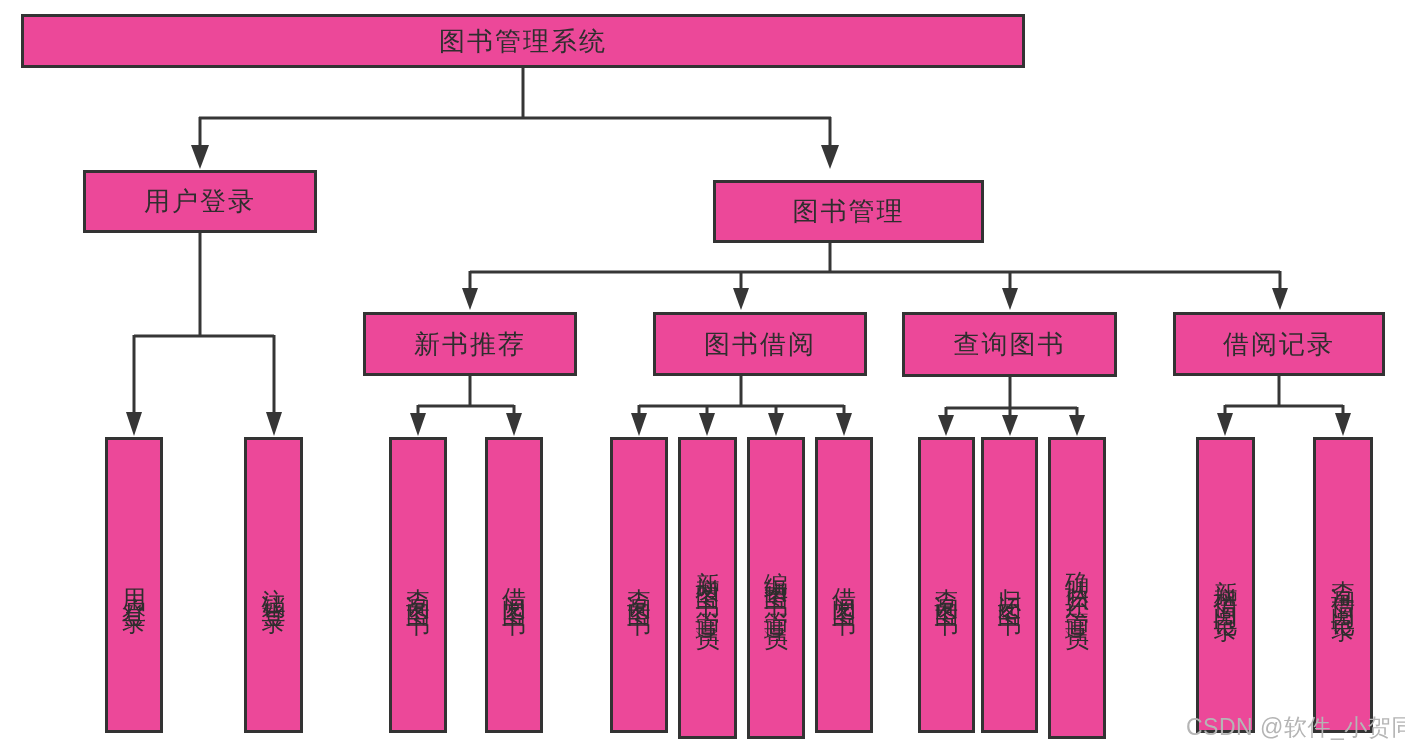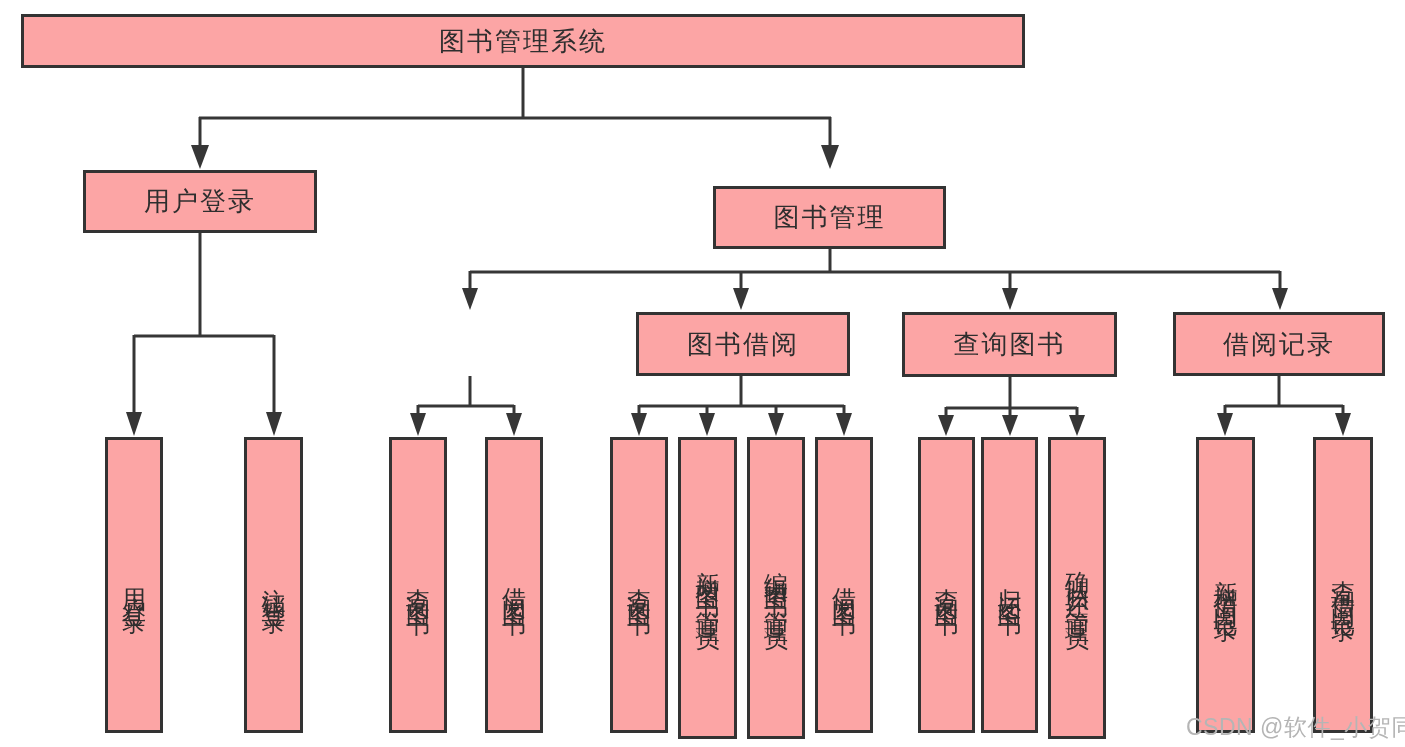--- a/index.html
+++ b/index.html
@@ -2,21 +2,21 @@
 <html><head>
 <meta charset="utf-8">
 <style>
   html,body{margin:0;padding:0;background:#ffffff;}
   #stage{
     position:relative;width:1405px;height:747px;background:#ffffff;overflow:hidden;
     font-family:"Liberation Sans","DejaVu Sans",sans-serif;
   }
   #connectors{position:absolute;left:0;top:0;z-index:1;}
   .node{
-    position:absolute;box-sizing:border-box;background:#fca5a5;border:3px solid #333333;
+    position:absolute;box-sizing:border-box;background:#ec4899;border:3px solid #333333;
     display:flex;align-items:center;justify-content:center;z-index:2;
   }
   .node .lbl{color:#2e2e2e;font-size:26px;letter-spacing:2px;white-space:nowrap;}
   .node.v .lbl{
     writing-mode:vertical-rl;text-orientation:mixed;
     font-size:24px;letter-spacing:8px;line-height:1;
   }
   #watermark{
     position:absolute;z-index:3;left:1186px;top:712px;
     color:#b5b5b5;font-size:23px;letter-spacing:0.5px;white-space:nowrap;
@@ -107,25 +107,28 @@
     </g>
   </svg>
 
   <div class="node" style="left:21px;top:14px;width:1004px;height:54px">
     <span class="lbl">图书管理系统</span>
   </div>
 
   <div class="node" style="left:83px;top:170px;width:234px;height:63px">
     <span class="lbl">用户登录</span>
   </div>
-  <div class="node" style="left:713px;top:186px;width:233px;height:63px">
+  <div class="node" style="left:713px;top:180px;width:271px;height:63px">
     <span class="lbl">图书管理</span>
   </div>
 
-  <div class="node" style="left:636px;top:312px;width:214px;height:64px">
+  <div class="node" style="left:363px;top:312px;width:214px;height:64px">
+    <span class="lbl">新书推荐</span>
+  </div>
+  <div class="node" style="left:653px;top:312px;width:214px;height:64px">
     <span class="lbl">图书借阅</span>
   </div>
   <div class="node" style="left:902px;top:312px;width:215px;height:65px">
     <span class="lbl">查询图书</span>
   </div>
   <div class="node" style="left:1173px;top:312px;width:212px;height:64px">
     <span class="lbl">借阅记录</span>
   </div>
 
   <div class="node v" style="left:105px;top:437px;width:58px;height:296px">

